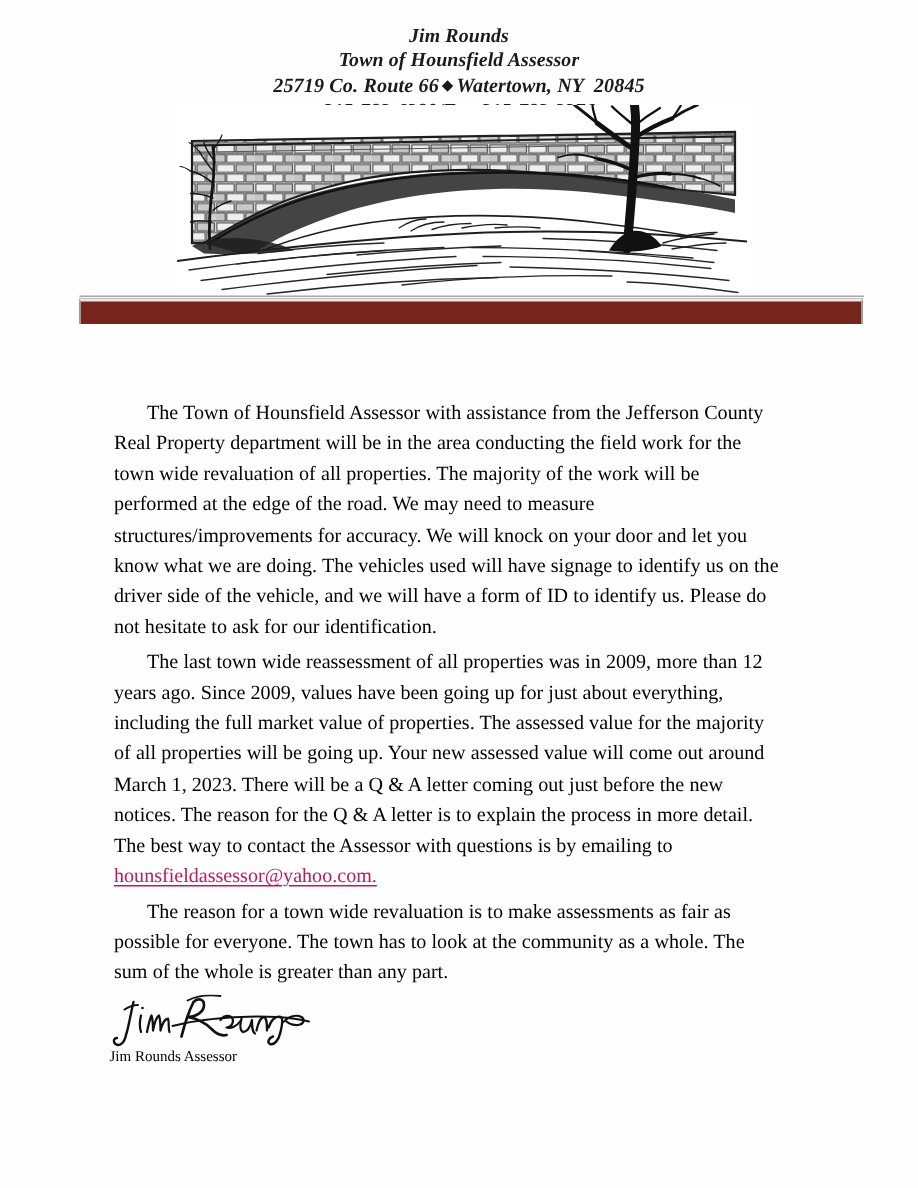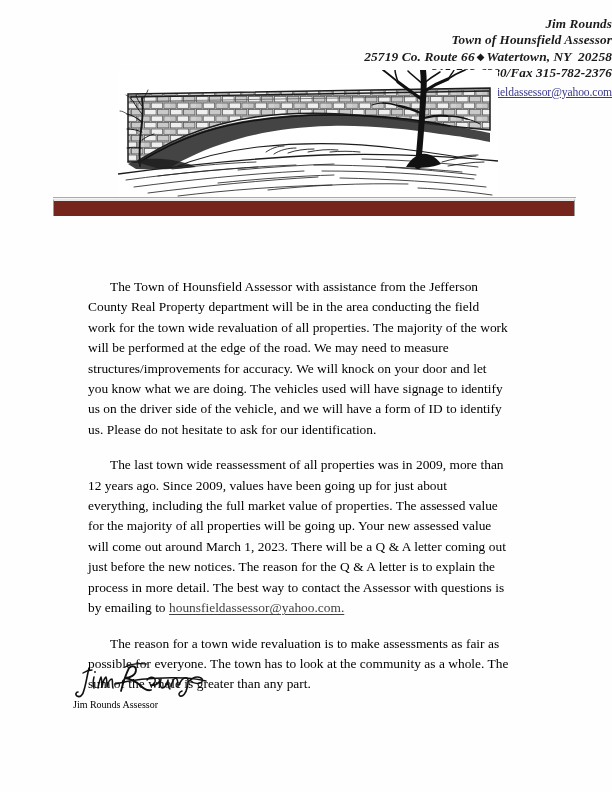--- a/index.html
+++ b/index.html
@@ -21,21 +21,21 @@
     inset: 0;
     background: #fefefe;
   }
 
   
   .letterhead {
     position: absolute;
     left: 0;
     top: 16px;
     width: 612px;
-    text-align: right;
+    text-align: center;
   }
   .lh-line {
     font-style: italic;
     font-weight: bold;
     font-size: 13.2px;
     line-height: 16.4px;
     letter-spacing: 0.1px;
     color: #1a1a1a;
     white-space: pre;
   }
@@ -98,31 +98,31 @@
     left: 73px;
     top: 262px;
     width: 452px;
   }
   .salutation {
     font-size: 13.4px;
     line-height: 19.5px;
     margin: 0 0 19px 0;
   }
   p.para {
-    margin: 15px;
+    margin: 3px;
     font-size: 13.4px;
     line-height: 20.4px;
     text-indent: 22px;
     text-align: left;
     word-spacing: 0.1px;
   }
   p.para + p.para { margin-top: 0; }
   p.para.spaced-before { margin-top: 20px; }
   .email-link {
-    color: #404040;
+    color: #be185d;
     text-underline-offset: 1.5px;
   }
 
   
   .signature-block {
     position: absolute;
     left: 73px;
     top: 663px;
     width: 300px;
   }
@@ -138,21 +138,21 @@
   }
 </style>
 </head>
 <body>
 
 <div class="page">
 
   <div class="letterhead">
     <div class="lh-line">Jim Rounds</div>
     <div class="lh-line">Town of Hounsfield Assessor</div>
-    <div class="lh-line addr"><span>25719 Co. Route 66</span><span class="diamond">◆</span><span>Watertown, NY  20258</span></div>
+    <div class="lh-line addr"><span>25719 Co. Route 66</span><span class="diamond">◆</span><span>Watertown, NY  20845</span></div>
     <div class="lh-line phone">315-782-6380/Fax 315-782-2376</div>
     <div><a class="lh-email" href="#">hounsfieldassessor@yahoo.com</a></div>
   </div>
 
   <div class="illustration">
     <svg width="380" height="128" viewBox="0 0 380 128" xmlns="http://www.w3.org/2000/svg" aria-hidden="true">
       <defs>
         <pattern id="stone" width="26" height="13" patternUnits="userSpaceOnUse">
           <rect width="26" height="13" fill="#d8d8d8"></rect>
           <rect x="0.6" y="0.6" width="11.5" height="5.3" fill="#efefef" stroke="#4a4a4a" stroke-width="0.7"></rect>

